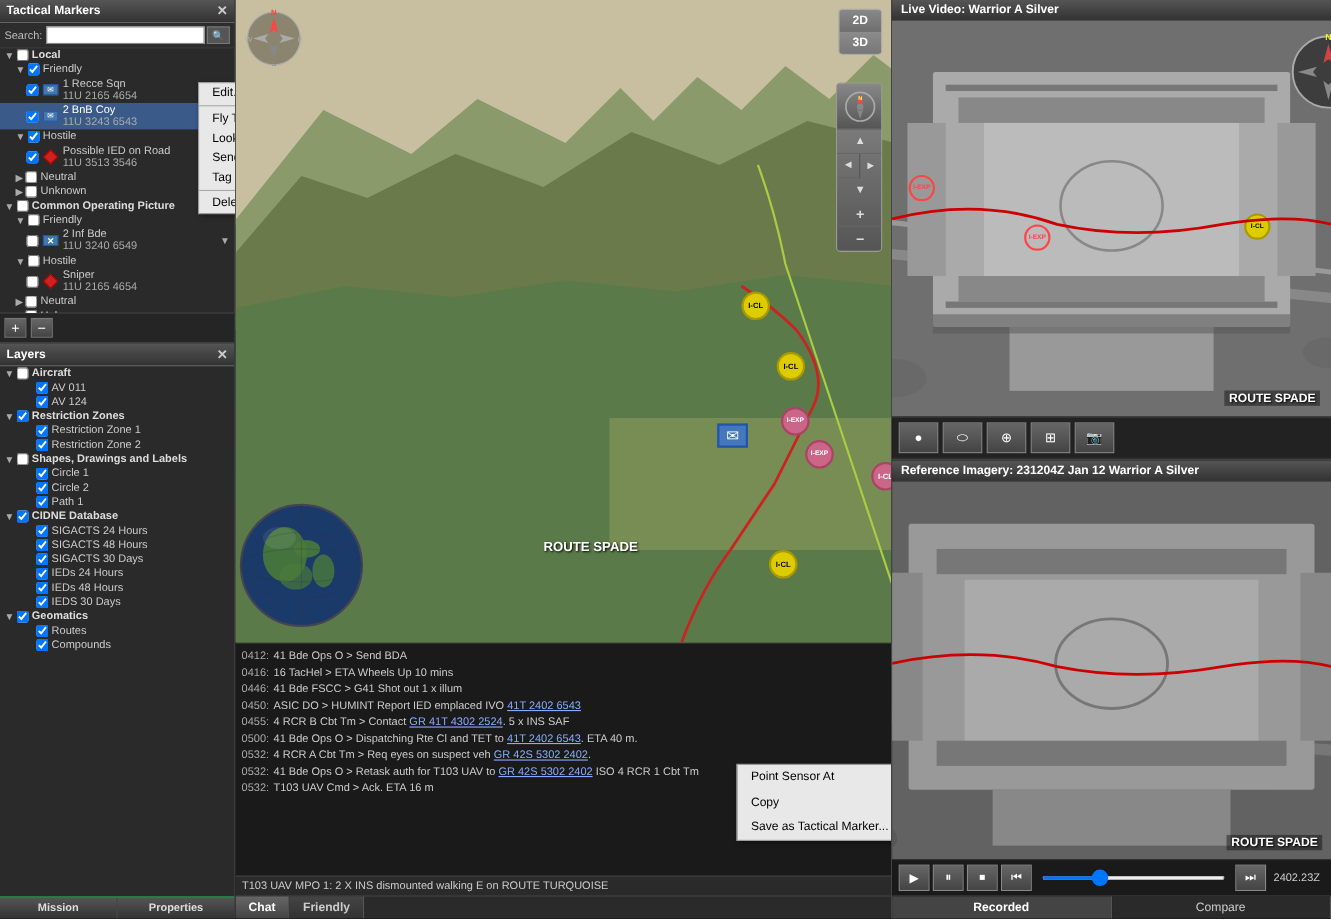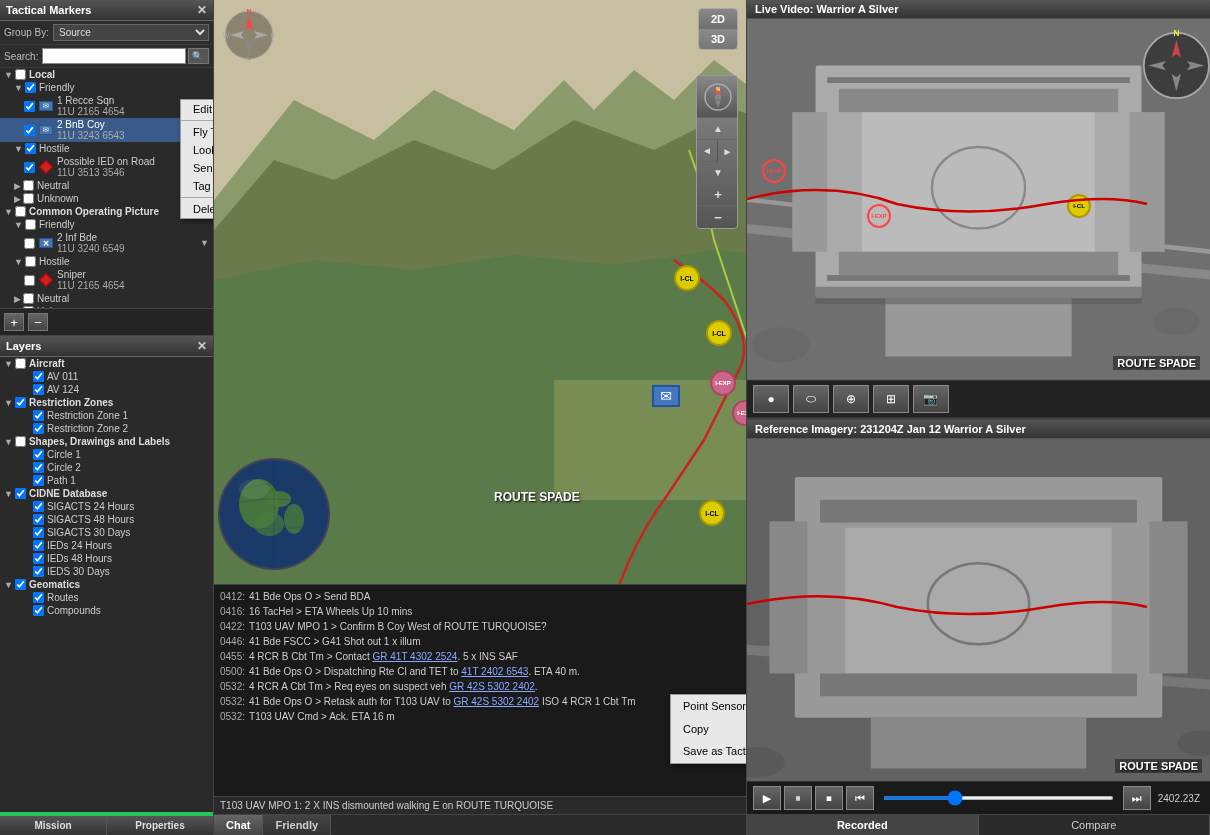--- a/index.html
+++ b/index.html
@@ -30,21 +30,21 @@
     .tree-icon { width: 16px; height: 12px; margin-right: 3px; display: flex; align-items: center; justify-content: center; flex-shrink: 0; }
 
     .add-remove-row { padding: 4px; display: flex; gap: 4px; border-top: 1px solid #444; border-bottom: 1px solid #444; background: #252525; }
     .add-btn, .remove-btn { width: 20px; height: 18px; background: linear-gradient(180deg, #666 0%, #444 100%); border: 1px solid #777; color: #fff; font-size: 13px; cursor: pointer; display: flex; align-items: center; justify-content: center; }
 
     
     #layers-panel { flex: 1; overflow: hidden; display: flex; flex-direction: column; }
     .layers-tree { flex: 1; overflow-y: auto; }
 
     
-    .bottom-tabs { display: flex; border-top: 4px solid #22c55e; flex-shrink: 0; }
+    .bottom-tabs { display: flex; border-top: 1px solid #22c55e; flex-shrink: 0; }
     .bottom-tab { flex: 1; padding: 4px 6px; background: linear-gradient(180deg, #555 0%, #333 100%); color: #ddd; font-size: 10px; font-weight: bold; text-align: center; cursor: pointer; border-right: 1px solid #555; }
     .bottom-tab:last-child { border-right: none; }
 
     
     #main-content { flex: 1; display: flex; flex-direction: column; overflow: hidden; }
 
     
     #map-area { flex: 1; position: relative; background: #3d5a3e; overflow: hidden; min-height: 300px; }
 
     
@@ -73,21 +73,21 @@
     .log-text { flex: 1; }
     .log-link { color: #88aaff; text-decoration: underline; cursor: pointer; }
     .log-status { background: #2a2a2a; padding: 3px 6px; font-size: 10px; color: #ccc; border-top: 1px solid #444; }
 
     
     .chat-timeline-tabs { display: flex; border-top: 1px solid #444; background: #2a2a2a; flex-shrink: 0; }
     .ct-tab { padding: 4px 12px; font-size: 11px; color: #ccc; cursor: pointer; background: linear-gradient(180deg, #444 0%, #333 100%); border-right: 1px solid #555; font-weight: bold; }
     .ct-tab.active { background: linear-gradient(180deg, #666 0%, #444 100%); color: #fff; }
 
     
-    #right-panel { width: 464px; height: 835px; display: flex; flex-direction: column; flex-shrink: 0; border-left: 1px solid #444; }
+    #right-panel { width: 400px; height: 835px; display: flex; flex-direction: column; flex-shrink: 0; border-left: 1px solid #444; }
 
     
     #live-video { flex: 1; background: #111; display: flex; flex-direction: column; border-bottom: 2px solid #444; }
     .live-video-header { background: linear-gradient(180deg, #555 0%, #333 100%); color: #fff; font-size: 11px; font-weight: bold; padding: 3px 8px; border-bottom: 1px solid #555; }
     .live-video-img { flex: 1; position: relative; overflow: hidden; }
 
     
     #reference-imagery { flex: 1; background: #111; display: flex; flex-direction: column; }
     .ref-header { background: linear-gradient(180deg, #555 0%, #333 100%); color: #fff; font-size: 11px; font-weight: bold; padding: 3px 8px; border-bottom: 1px solid #555; }
 
@@ -114,26 +114,20 @@
   </style>
 </head>
 <body>
 
 <div id="left-panel">
 
   <div>
     <div class="panel-header">
       <span>Tactical Markers</span>
       <span class="panel-header-close">✕</span>
-    </div>
-    <div class="group-by-row">
-      <label>Group By:</label>
-      <select>
-        <option>Source</option>
-      </select>
     </div>
     <div class="search-row">
       <label>Search:</label>
       <input type="text" style="flex: 1 1 0%; height: 16px; font-size: 10px;">
       <button class="search-btn">🔍</button>
     </div>
 
     <div class="tree-section" style="max-height:240px; overflow-y:auto;">
 
       <div class="tree-row">
@@ -540,26 +534,26 @@
     <div class="log-content">
       <div class="log-entry">
         <span class="log-time">0412:</span>
         <span class="log-text">41 Bde Ops O &gt; Send BDA</span>
       </div>
       <div class="log-entry">
         <span class="log-time">0416:</span>
         <span class="log-text">16 TacHel &gt; ETA Wheels Up 10 mins</span>
       </div>
       <div class="log-entry">
-        <span class="log-time">0422:</span>
-        <span class="log-text">T103 UAV MPO 1 &gt; Confirm B Coy West of ROUTE TURQUOISE?</span>
-      </div>
-      <div class="log-entry">
         <span class="log-time">0446:</span>
         <span class="log-text">41 Bde FSCC &gt; G41 Shot out 1 x illum</span>
+      </div>
+      <div class="log-entry">
+        <span class="log-time">0450:</span>
+        <span class="log-text">ASIC DO &gt; HUMINT Report IED emplaced IVO <a class="log-link">41T 2402 6543</a></span>
       </div>
       <div class="log-entry">
         <span class="log-time">0455:</span>
         <span class="log-text">4 RCR B Cbt Tm &gt; Contact <a class="log-link">GR 41T 4302 2524</a>. 5 x INS SAF</span>
       </div>
       <div class="log-entry">
         <span class="log-time">0500:</span>
         <span class="log-text">41 Bde Ops O &gt; Dispatching Rte Cl and TET to <a class="log-link">41T 2402 6543</a>. ETA 40 m.</span>
       </div>
       <div class="log-entry">

